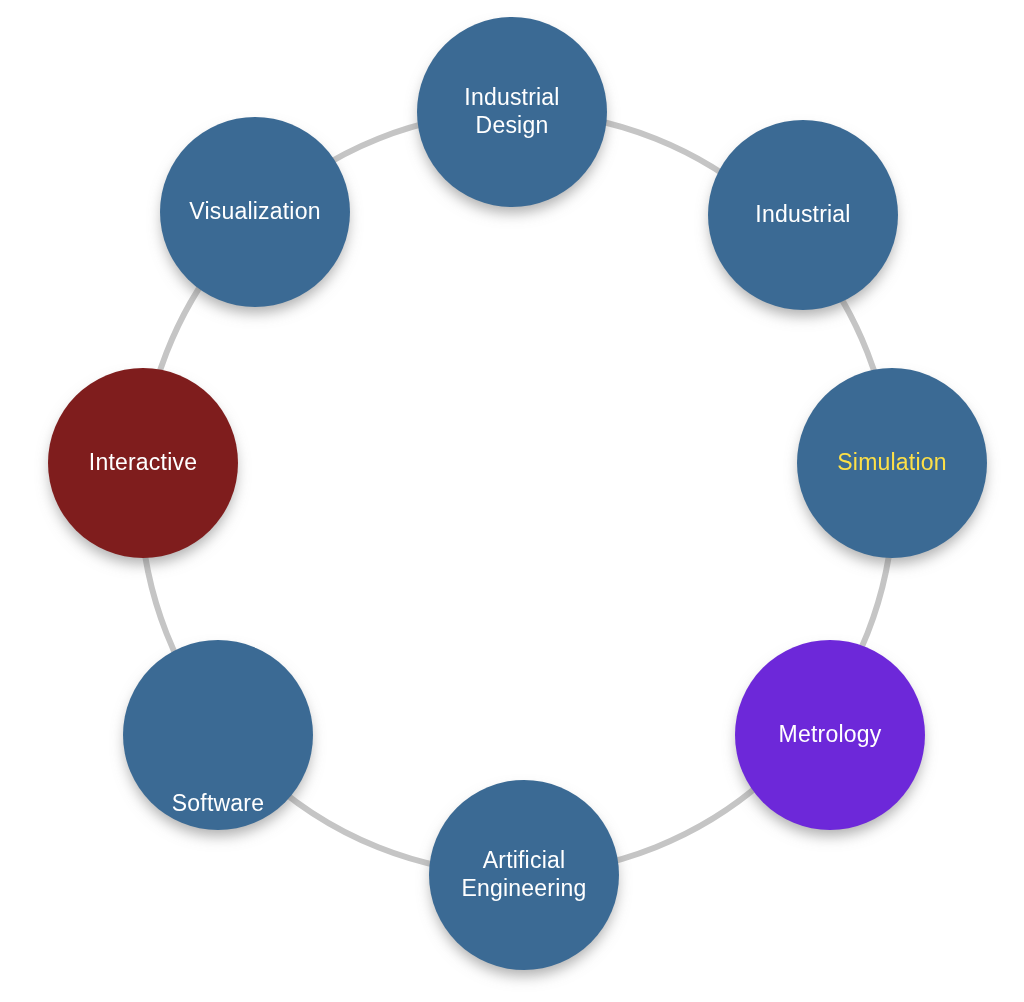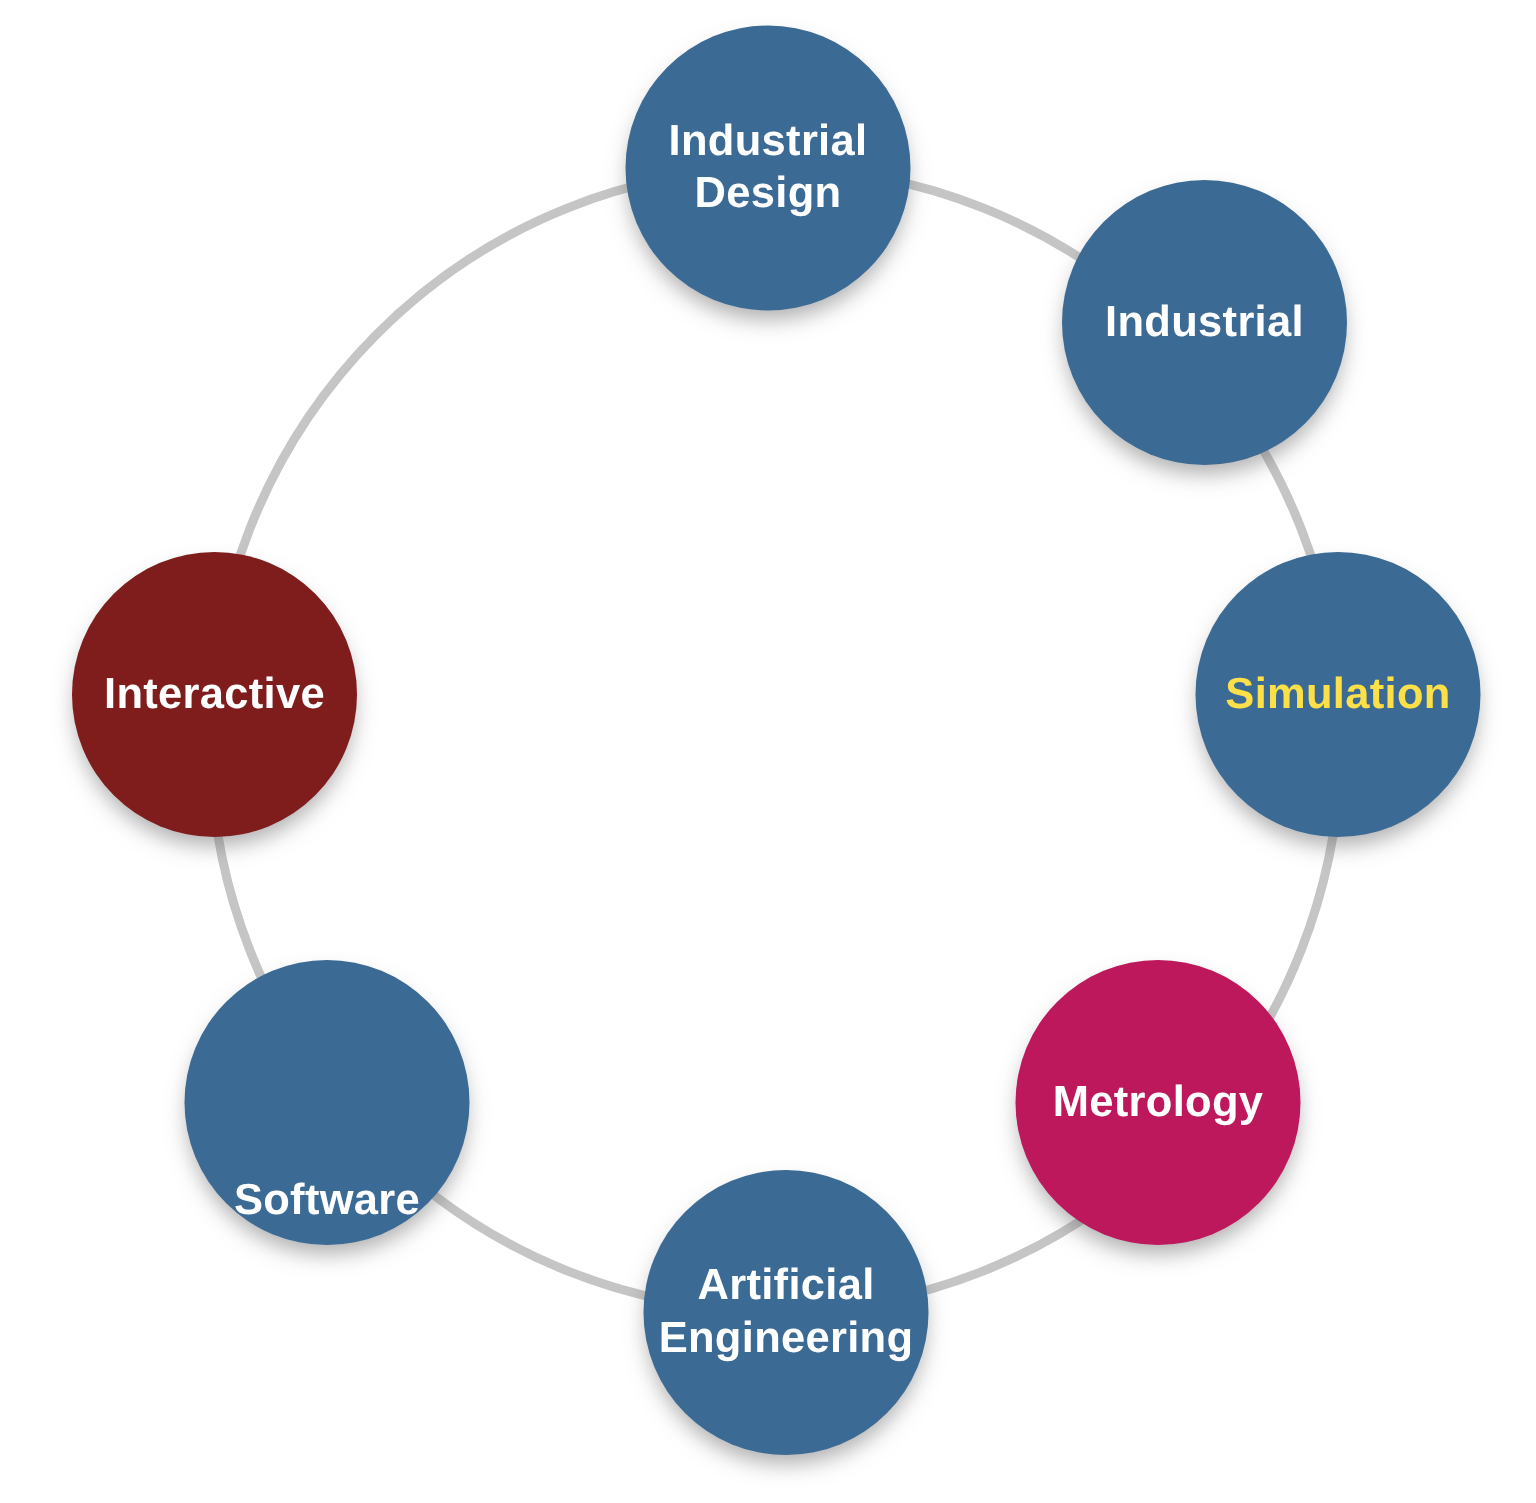--- a/index.html
+++ b/index.html
@@ -33,22 +33,22 @@
     display: flex;
     align-items: center;
     justify-content: center;
     text-align: center;
     box-shadow: 0 8px 14px -2px rgba(110, 110, 110, 0.55);
     box-sizing: border-box;
     padding: 12px;
   }
   .node-label {
     color: #ffffff;
-    font-size: 29px;
-    font-weight: 700;
+    font-size: 23px;
+    font-weight: 400;
     line-height: 1.2;
     letter-spacing: 0.2px;
   }
 </style>
 </head>
 <body>
 
 <div class="canvas" style="background: rgb(255, 255, 255);">
 
   <svg class="ring-svg" viewBox="0 0 1024 1002" xmlns="http://www.w3.org/2000/svg">
@@ -57,26 +57,29 @@
 
   <div class="node" style="width: 190px; height: 190px; left: 417px; top: 17px; background: rgb(59, 106, 148);">
     <span class="node-label" style="color: rgb(255, 255, 255);">Industrial Design</span>
   </div>
   <div class="node" style="width: 190px; height: 190px; left: 708px; top: 120px; background: rgb(59, 106, 148);">
     <span class="node-label" style="color: rgb(255, 255, 255);">Industrial</span>
   </div>
   <div class="node" style="width: 190px; height: 190px; left: 797px; top: 368px; background: rgb(59, 106, 148);">
     <span class="node-label" style="color: #fde047;">Simulation</span>
   </div>
-  <div class="node" style="width: 190px; height: 190px; left: 677px; top: 640px; background: #be185d;">
+  <div class="node" style="width: 190px; height: 190px; left: 735px; top: 640px; background: #6d28d9;">
     <span class="node-label" style="color: rgb(255, 255, 255);">Metrology</span>
   </div>
   <div class="node" style="width: 190px; height: 190px; left: 429px; top: 780px; background: rgb(59, 106, 148);">
     <span class="node-label" style="color: rgb(255, 255, 255);">Artificial Engineering</span>
   </div>
   <div class="node" style="width: 190px; height: 190px; left: 123px; top: 640px; background: rgb(59, 106, 148); align-items: flex-end;">
     <span class="node-label" style="color: rgb(255, 255, 255);">Software</span>
   </div>
   <div class="node" style="width: 190px; height: 190px; left: 48px; top: 368px; background: #7f1d1d; text-align: right;">
     <span class="node-label" style="color: rgb(255, 255, 255);">Interactive</span>
   </div>
+  <div class="node" style="width: 190px; height: 190px; left: 160px; top: 117px; background: rgb(59, 106, 148);">
+    <span class="node-label" style="color: rgb(255, 255, 255);">Visualization</span>
+  </div>
 
 </div>
 
 </body></html>

